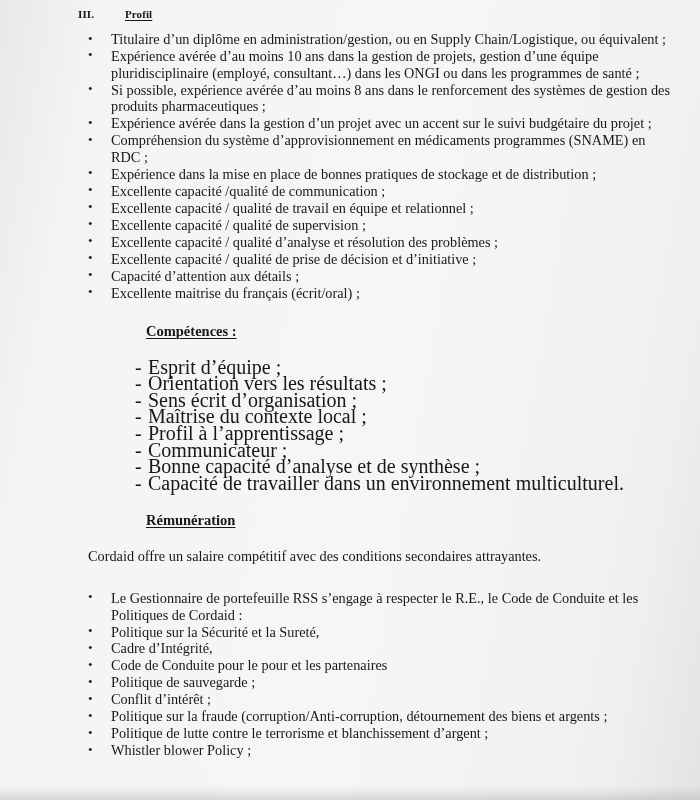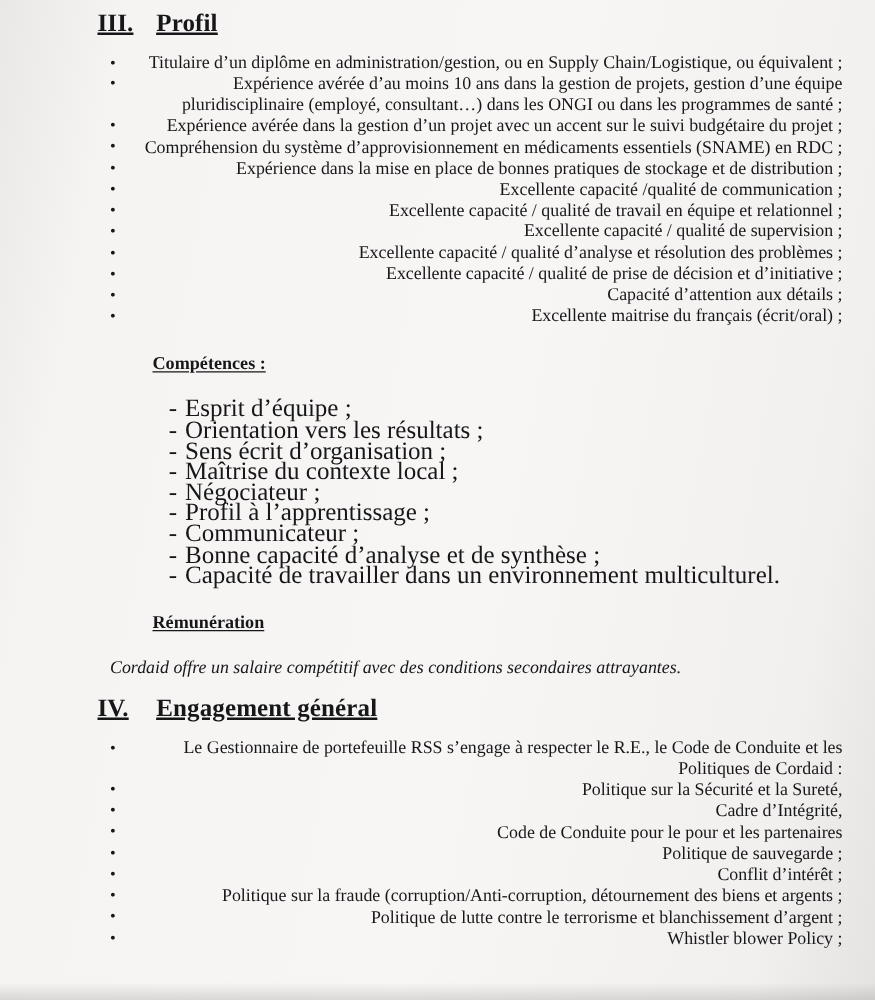--- a/index.html
+++ b/index.html
@@ -32,58 +32,55 @@
   #doc-body {
     position:absolute; inset:0;
     padding:8px 26px 0 78px;
   }
 
   
   .section-head {
     display:flex;
     align-items:center;
     font-weight:bold;
-    font-size:20px;
+    font-size:11px;
     letter-spacing:.1px;
-    text-decoration:underline;
   }
   .section-num { width:47px; flex:0 0 47px; }
   .section-title {
     text-decoration:underline;
     text-underline-offset:1.5px;
     text-decoration-thickness:1.2px;
   }
 
   .sub-head {
-    margin-left:44px;
+    margin-left:68px;
     font-weight:bold;
     font-size:14.5px;
     text-decoration:underline;
     text-underline-offset:1.5px;
     text-decoration-thickness:1.2px;
     display:inline-block;
   }
 
   
   .para {
     margin-left:10px;
     font-size:14.3px;
     line-height:16.6px;
-    font-style:italic;
   }
 
   
   ul.bullets { list-style:none; }
   ul.bullets > li {
     position:relative;
     padding-left:33px;
     font-size:14.3px;
     line-height:16.6px;
     margin-bottom:.4px;
-    text-align:right;
   }
   ul.bullets > li::before {
     content:"\2022";
     position:absolute;
     left:10px;
     top:-0.5px;
     font-size:13px;
     line-height:16.6px;
   }
 
@@ -118,22 +115,23 @@
   <div class="section-head">
     <span class="section-num">III.</span>
     <span class="section-title">Profil</span>
   </div>
 
   <div class="gap-head-to-list"></div>
 
   <ul class="bullets">
     <li>Titulaire d’un diplôme en administration/gestion, ou en Supply Chain/Logistique, ou équivalent ;</li>
     <li>Expérience avérée d’au moins 10 ans dans la gestion de projets, gestion d’une équipe pluridisciplinaire (employé, consultant…) dans les ONGI ou dans les programmes de santé ;</li>
+    <li>Si possible, expérience avérée d’au moins 8 ans dans le renforcement des systèmes de gestion des produits pharmaceutiques ;</li>
     <li>Expérience avérée dans la gestion d’un projet avec un accent sur le suivi budgétaire du projet ;</li>
-    <li>Compréhension du système d’approvisionnement en médicaments essentiels (SNAME) en RDC ;</li>
+    <li>Compréhension du système d’approvisionnement en médicaments programmes (SNAME) en RDC ;</li>
     <li>Expérience dans la mise en place de bonnes pratiques de stockage et de distribution ;</li>
     <li>Excellente capacité /qualité de communication ;</li>
     <li>Excellente capacité / qualité de travail en équipe et relationnel ;</li>
     <li>Excellente capacité / qualité de supervision ;</li>
     <li>Excellente capacité / qualité d’analyse et résolution des problèmes ;</li>
     <li>Excellente capacité / qualité de prise de décision et d’initiative ;</li>
     <li>Capacité d’attention aux détails ;</li>
     <li>Excellente maitrise du français (écrit/oral) ;</li>
   </ul>
 
@@ -143,43 +141,38 @@
     <span class="sub-head">Compétences :</span>
   </div>
 
   <div class="gap-sub"></div>
 
   <ul class="dashes">
     <li>Esprit d’équipe ;</li>
     <li>Orientation vers les résultats ;</li>
     <li>Sens écrit d’organisation ;</li>
     <li>Maîtrise du contexte local ;</li>
-    <li>Négociateur ;</li>
     <li>Profil à l’apprentissage ;</li>
     <li>Communicateur ;</li>
     <li>Bonne capacité d’analyse et de synthèse ;</li>
     <li>Capacité de travailler dans un environnement multiculturel.</li>
   </ul>
 
   <div class="gap-block"></div>
 
   <div>
     <span class="sub-head">Rémunération</span>
   </div>
 
   <div class="gap-sub"></div>
 
   <div class="para">Cordaid offre un salaire compétitif avec des conditions secondaires attrayantes.</div>
 
   <div class="gap-small"></div>
 
-  <div class="section-head">
-    <span class="section-num">IV.</span>
-    <span class="section-title">Engagement général</span>
-  </div>
 
   <div class="gap-head-to-list"></div>
 
   <ul class="bullets">
     <li>Le Gestionnaire de portefeuille RSS s’engage à respecter le R.E., le Code de Conduite et les Politiques de Cordaid :</li>
     <li>Politique sur la Sécurité et la Sureté,</li>
     <li>Cadre d’Intégrité,</li>
     <li>Code de Conduite pour le pour et les partenaires</li>
     <li>Politique de sauvegarde ;</li>
     <li>Conflit d’intérêt ;</li>

